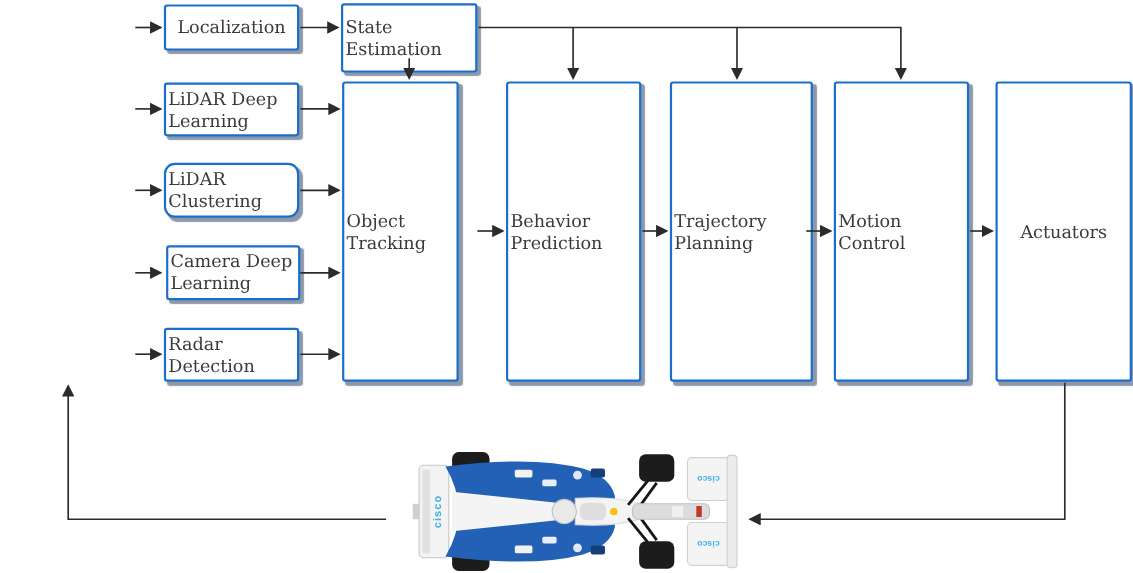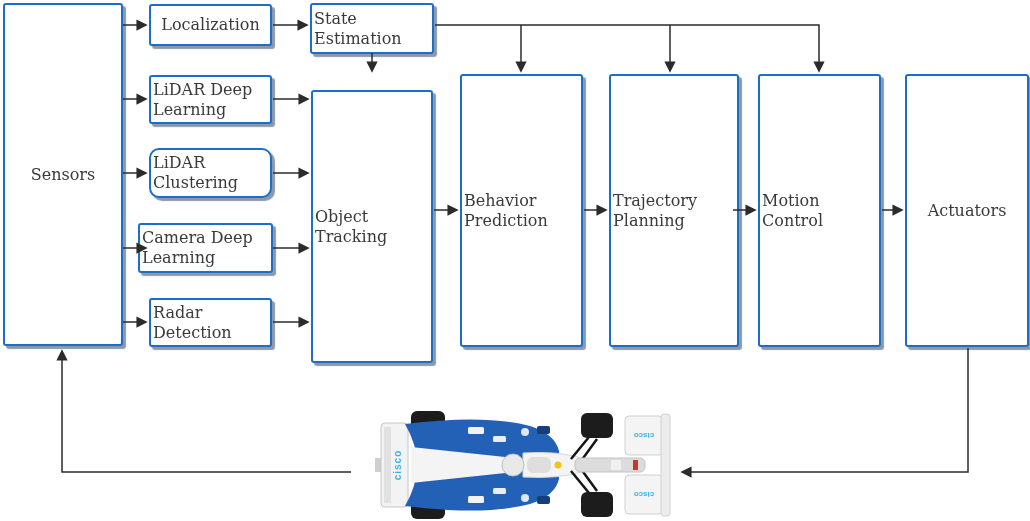--- a/index.html
+++ b/index.html
@@ -17,35 +17,34 @@
   }
   #wires{position:absolute;left:0;top:0;pointer-events:none;}
   #wires line,#wires polyline{stroke:#2b2b2b;stroke-width:1.5;fill:none;}
   #car{position:absolute;left:375px;top:411px;width:300px;height:108px;}
 </style>
 </head>
 <body>
 
 <div id="stage">
 
-  <div class="node" style="left:3px;top:3px;width:120px;height:343px;">Sensors</div>
 
   <div class="node" style="left:149px;top:4px;width:123px;height:42px;">Localization</div>
 
-  <div class="node" style="left:310px;top:3px;width:124px;height:51px;">State Estimation</div>
+  <div class="node" style="left:310px;top:3px;width:124px;height:63px;">State Estimation</div>
 
   <div class="node" style="left:149px;top:75px;width:123px;height:49px;">LiDAR Deep Learning</div>
 
   <div class="node" style="left:149px;top:148px;width:123px;height:50px;border-radius:10px;">LiDAR Clustering</div>
 
-  <div class="node" style="left:138px;top:223px;width:135px;height:50px;">Camera Deep Learning</div>
+  <div class="node" style="left:151px;top:223px;width:122px;height:50px;">Camera Deep Learning</div>
 
   <div class="node" style="left:149px;top:298px;width:123px;height:49px;">Radar Detection</div>
 
-  <div class="node" style="left:311px;top:74px;width:122px;height:273px;margin-top:16px;">Object Tracking</div>
+  <div class="node" style="left:311px;top:74px;width:106px;height:273px;">Object Tracking</div>
 
   <div class="node" style="left:460px;top:74px;width:123px;height:273px;">Behavior Prediction</div>
 
   <div class="node" style="left:609px;top:74px;width:130px;height:273px;">Trajectory Planning</div>
 
   <div class="node" style="left:758px;top:74px;width:123px;height:273px;">Motion Control</div>
 
   <div class="node" style="left:905px;top:74px;width:124px;height:273px;">Actuators</div>
 
   <svg id="car" viewBox="0 0 300 108">

